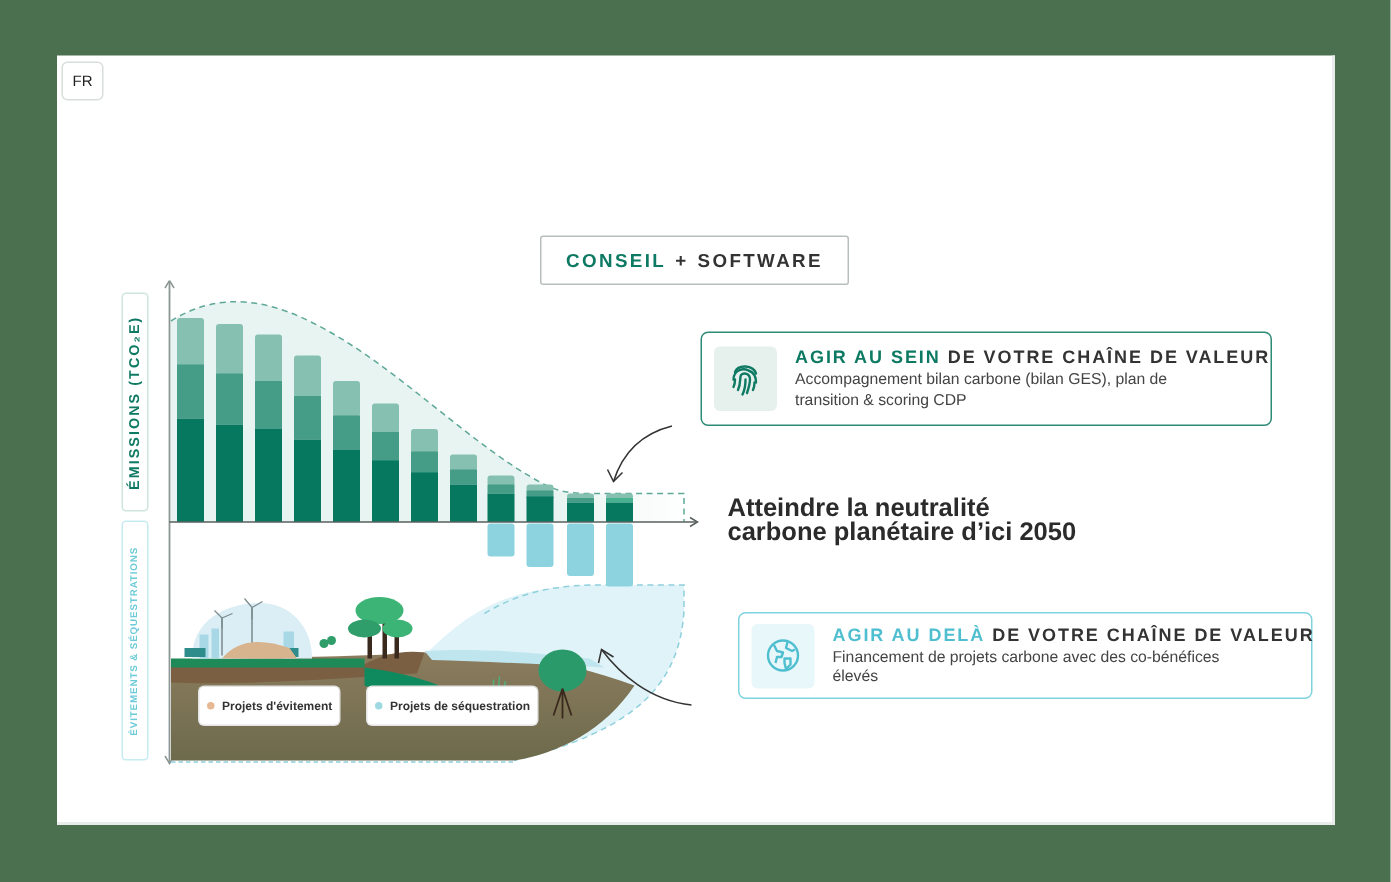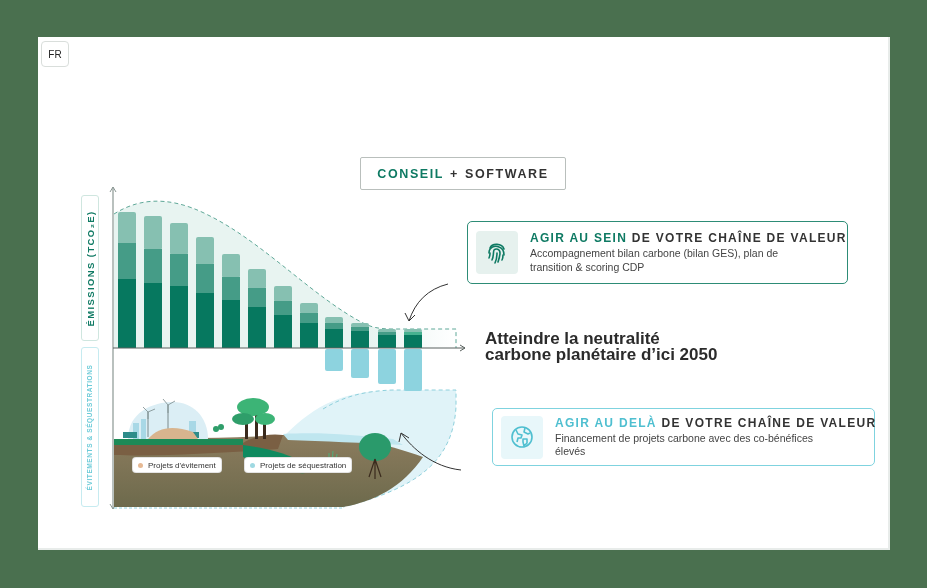--- a/index.html
+++ b/index.html
@@ -13,21 +13,21 @@
 
   .side-label { position: absolute; border-radius: 3px; display: flex; align-items: center; justify-content: center; }
   .side-label span { transform: rotate(-90deg); white-space: nowrap; font-weight: 700; }
   .lbl-em { left: 43px; top: 158px; width: 18px; height: 146px; border: 1px solid #cfe6df; }
   .lbl-em span { font-size: 9.5px; letter-spacing: 1.4px; color: #0e7a63; }
   .lbl-ev { left: 43px; top: 310px; width: 18px; height: 160px; border: 1px solid #c6ebf0; }
   .lbl-ev span { font-size: 6.5px; letter-spacing: 0.6px; color: #6ccbd8; }
 
   svg.diagram { position: absolute; left: 65px; top: 150px; }
 
-  .pill { position: absolute; height: 14px; background: #fff; border-radius: 3px; font-size: 8px; font-weight: 400; color: #333; display: flex; align-items: center; padding: 0 5px; box-shadow: 0 0 0 1px #e3e3e3; }
+  .pill { position: absolute; height: 25px; background: #fff; border-radius: 3px; font-size: 8px; font-weight: 700; color: #333; display: flex; align-items: center; padding: 0 5px; box-shadow: 0 0 0 1px #e3e3e3; }
   .pill .dot { width: 5px; height: 5px; border-radius: 50%; margin-right: 5px; }
 
   .card { position: absolute; background: #fff; border-radius: 5px; display: flex; align-items: center; padding: 0 8px; }
   .card-1 { left: 429px; top: 184px; width: 381px; height: 63px; border: 1.2px solid #2d8c76; }
   .card-2 { left: 454px; top: 371px; width: 383px; height: 58px; border: 1.2px solid #7fd3df; }
   .card .icon-box { width: 42px; height: 43px; border-radius: 4px; display: flex; align-items: center; justify-content: center; flex-shrink: 0; }
   .card-1 .icon-box { background: #e6f1ee; }
   .card-2 .icon-box { background: #e8f7fa; }
   .card .text { margin-left: 12px; }
   .card .title { font-weight: 700; font-size: 12px; letter-spacing: 1.3px; color: #333; margin-bottom: 2px; white-space: nowrap; }

